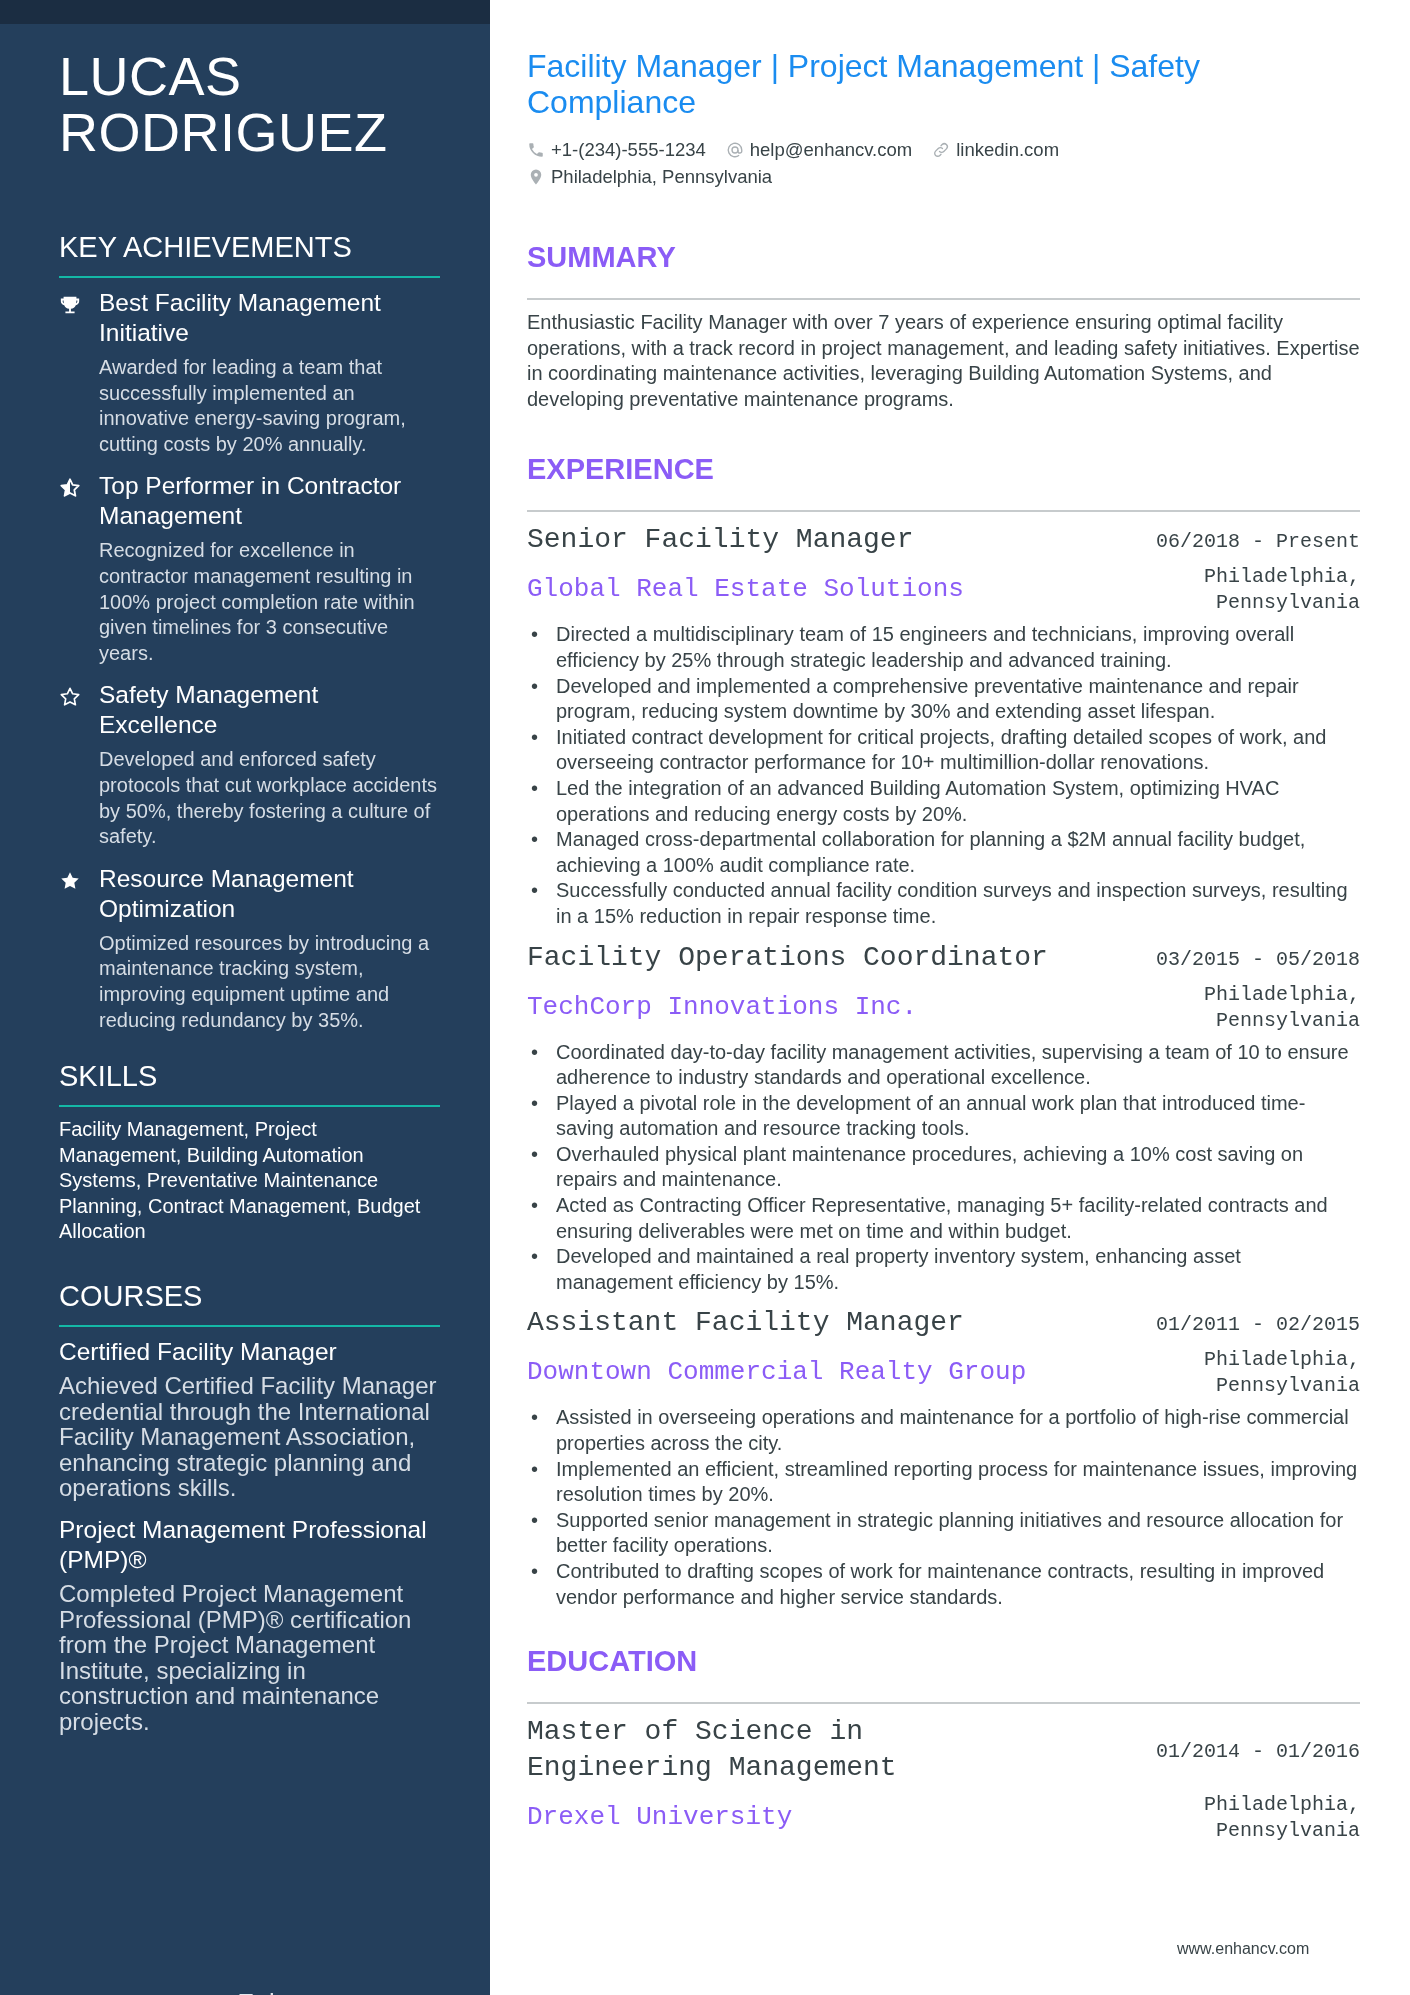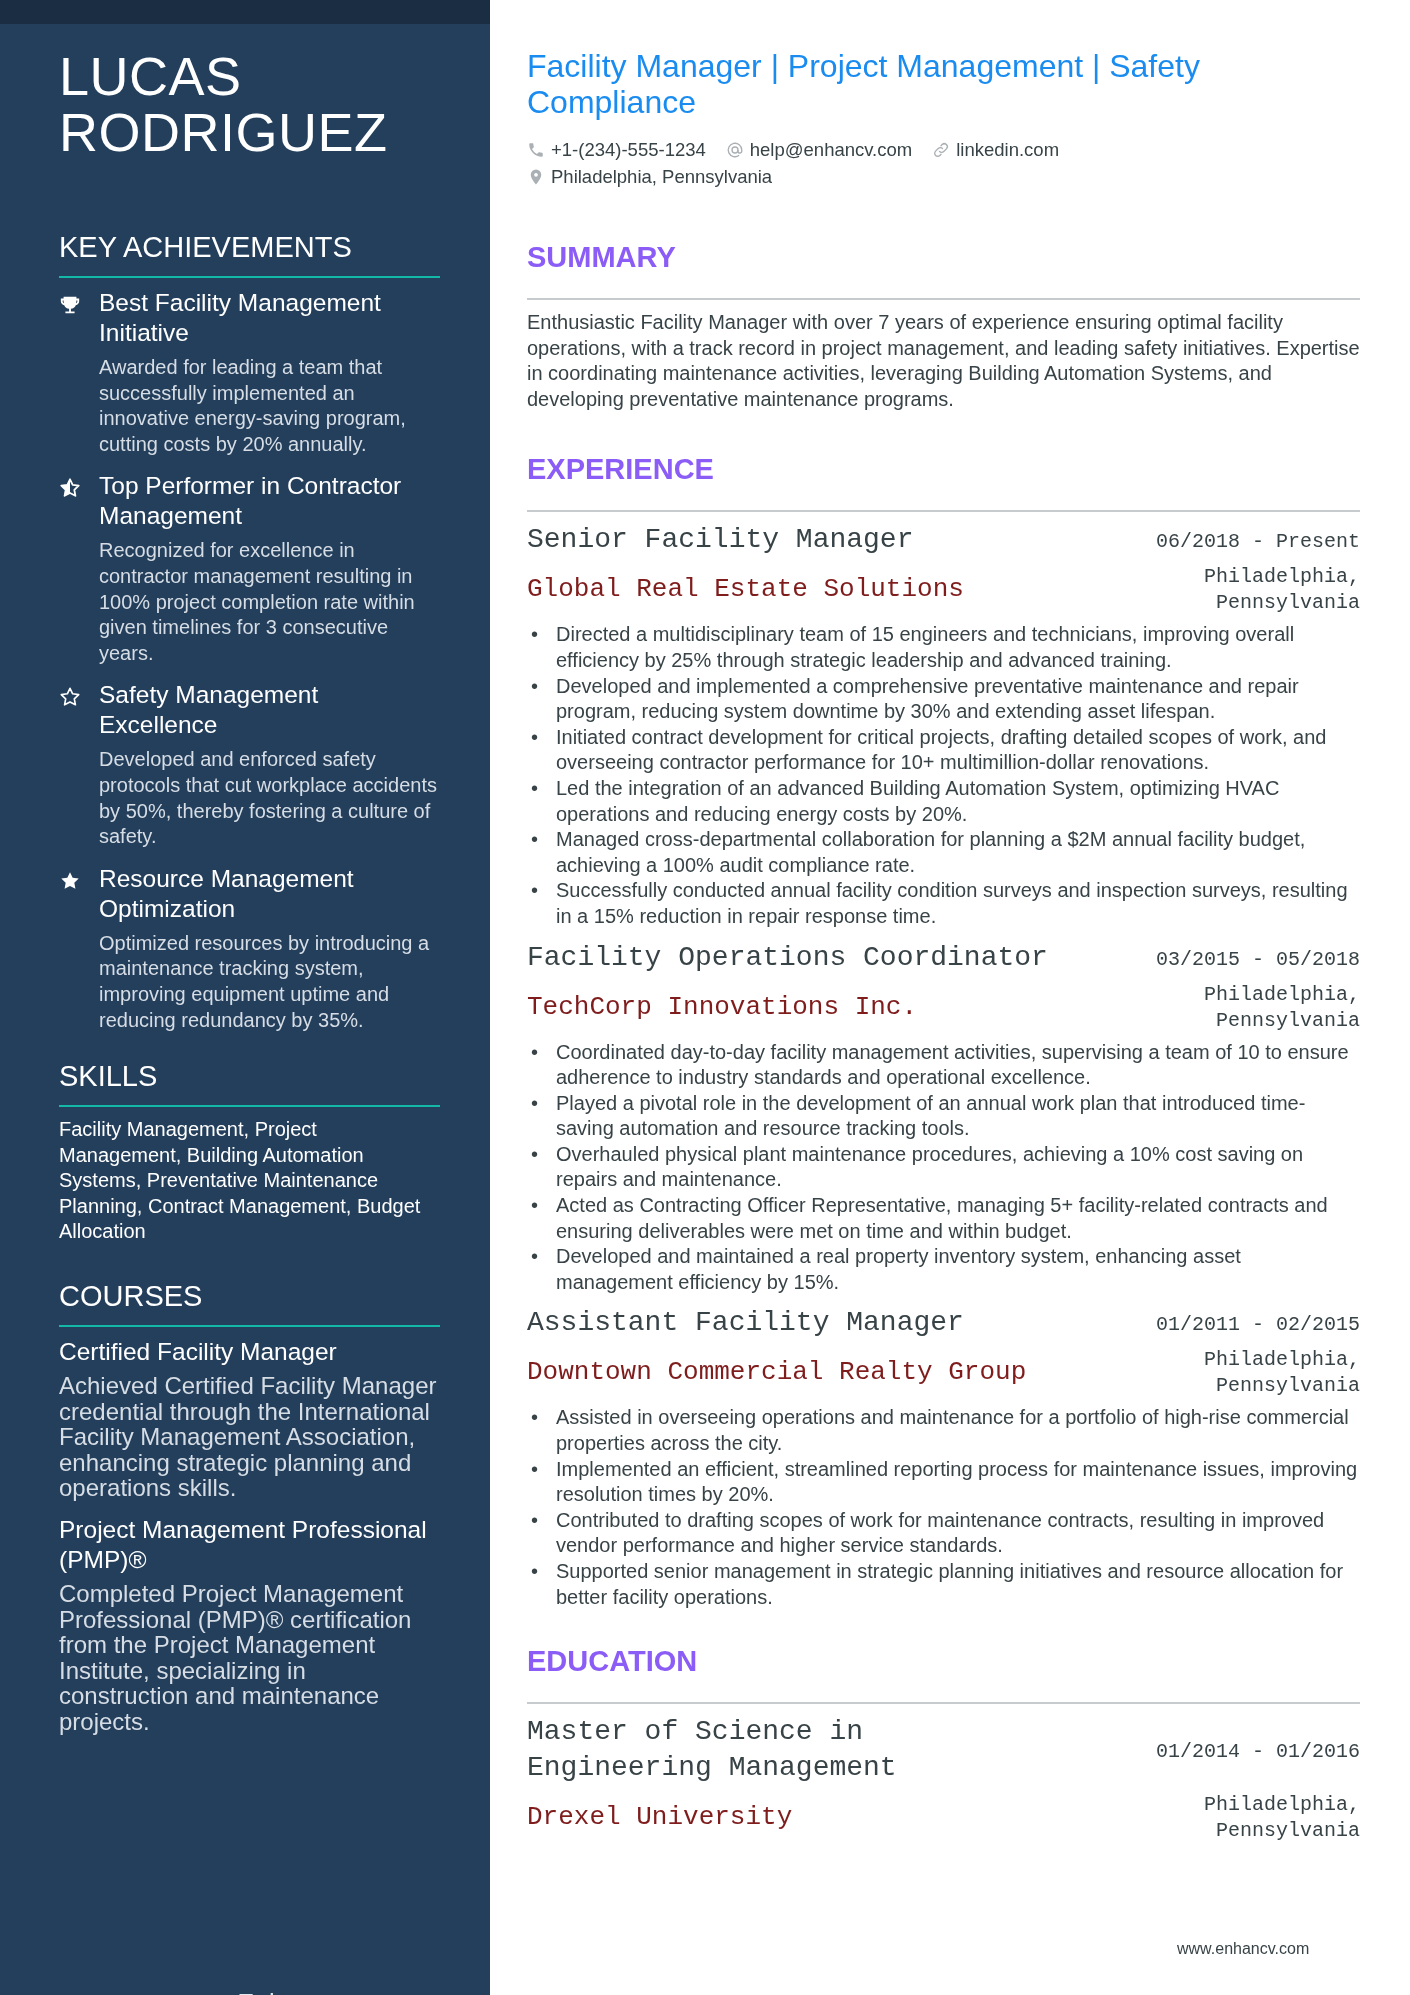--- a/index.html
+++ b/index.html
@@ -45,21 +45,21 @@
 
   .main-heading { font-size: 29px; line-height: 34px; color: #8b5cf6; padding-bottom: 24px; border-bottom: 2px solid #c7cbcd; margin-bottom: 10px; }
   .summary-section { margin-top: 50px; }
   .summary-text { font-size: 20px; line-height: 25.6px; color: #384347; }
 
   .exp-section { margin-top: 40px; }
   .entry { margin-bottom: 10px; }
   .entry-row { display: flex; justify-content: space-between; align-items: center; font-family: Liberation Mono, monospace; }
   .entry-title { font-size: 28px; line-height: 36px; color: #384347; }
   .entry-date { font-size: 20px; line-height: 26px; color: #384347; padding-top: 4px; white-space: nowrap; }
-  .entry-company { font-size: 26px; line-height: 34px; color: #7f1d1d; margin-top: 4px; }
+  .entry-company { font-size: 26px; line-height: 34px; color: #8b5cf6; margin-top: 4px; }
   .entry-loc { font-size: 20px; line-height: 26px; color: #384347; text-align: right; margin-top: 6px; }
   .bullets { list-style: none; margin-top: 6px; }
   .bullets li { position: relative; padding-left: 29px; font-size: 20px; line-height: 25.6px; color: #384347; }
   .bullets li::before { content: "•"; position: absolute; left: 4px; top: 0; color: #384347; }
 
   .edu-section { margin-top: 34px; }
   .edu-title { width: 520px; }
 
   .footer-url { position: absolute; left: 1177px; top: 1940px; font-size: 16px; color: #384347; }
 </style>
@@ -250,22 +250,22 @@
       <div class="entry-row">
         <div class="entry-company">Downtown Commercial Realty Group</div>
         <div class="entry-loc">
           <div>Philadelphia,</div>
           <div>Pennsylvania</div>
         </div>
       </div>
       <ul class="bullets">
         <li>Assisted in overseeing operations and maintenance for a portfolio of high-rise commercial properties across the city.</li>
         <li>Implemented an efficient, streamlined reporting process for maintenance issues, improving resolution times by 20%.</li>
+        <li>Supported senior management in strategic planning initiatives and resource allocation for better facility operations.</li>
         <li>Contributed to drafting scopes of work for maintenance contracts, resulting in improved vendor performance and higher service standards.</li>
-        <li>Supported senior management in strategic planning initiatives and resource allocation for better facility operations.</li>
       </ul>
     </div>
   </section>
 
   <section class="edu-section">
     <h2 class="main-heading">EDUCATION</h2>
     <div class="entry">
       <div class="entry-row">
         <div class="entry-title edu-title">Master of Science in Engineering Management</div>
         <div class="entry-date">01/2014 - 01/2016</div>

